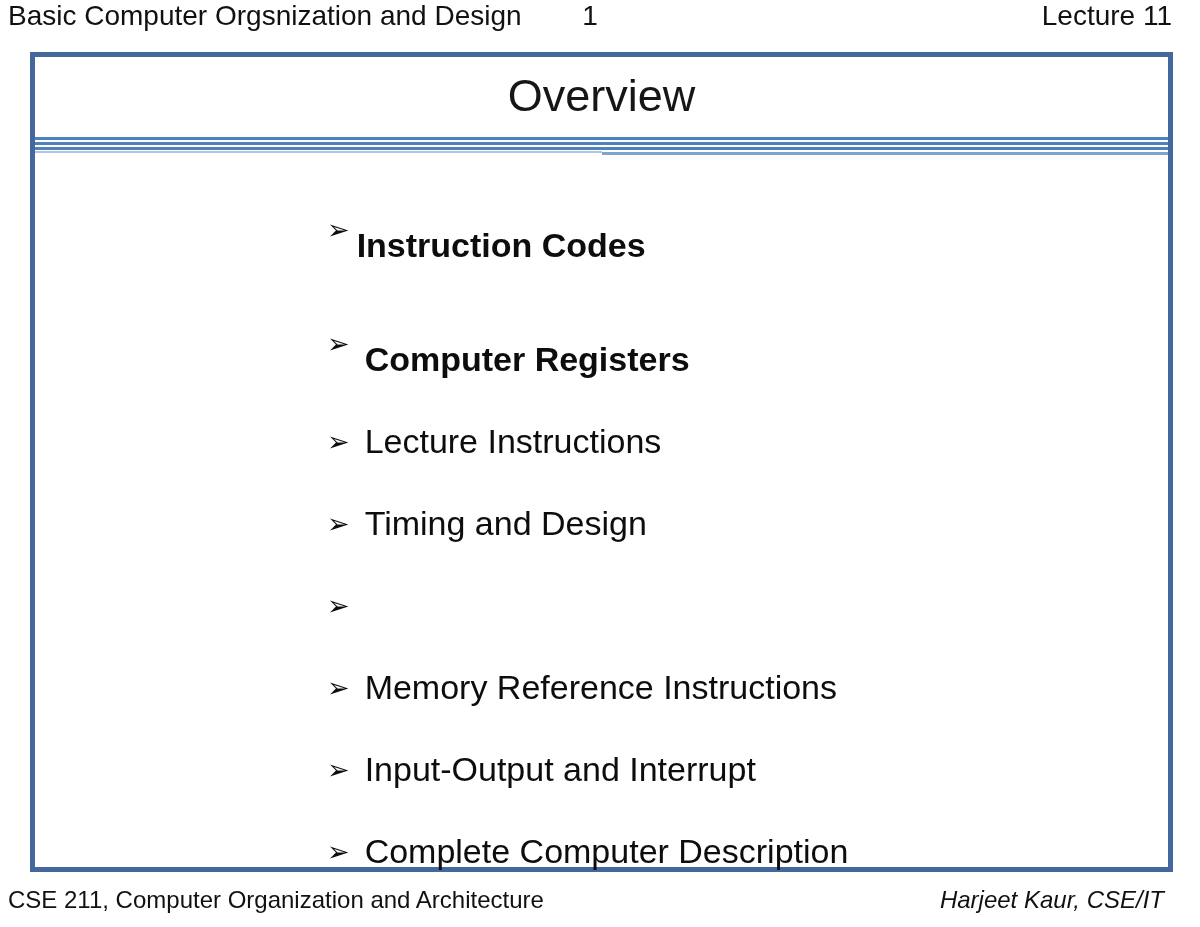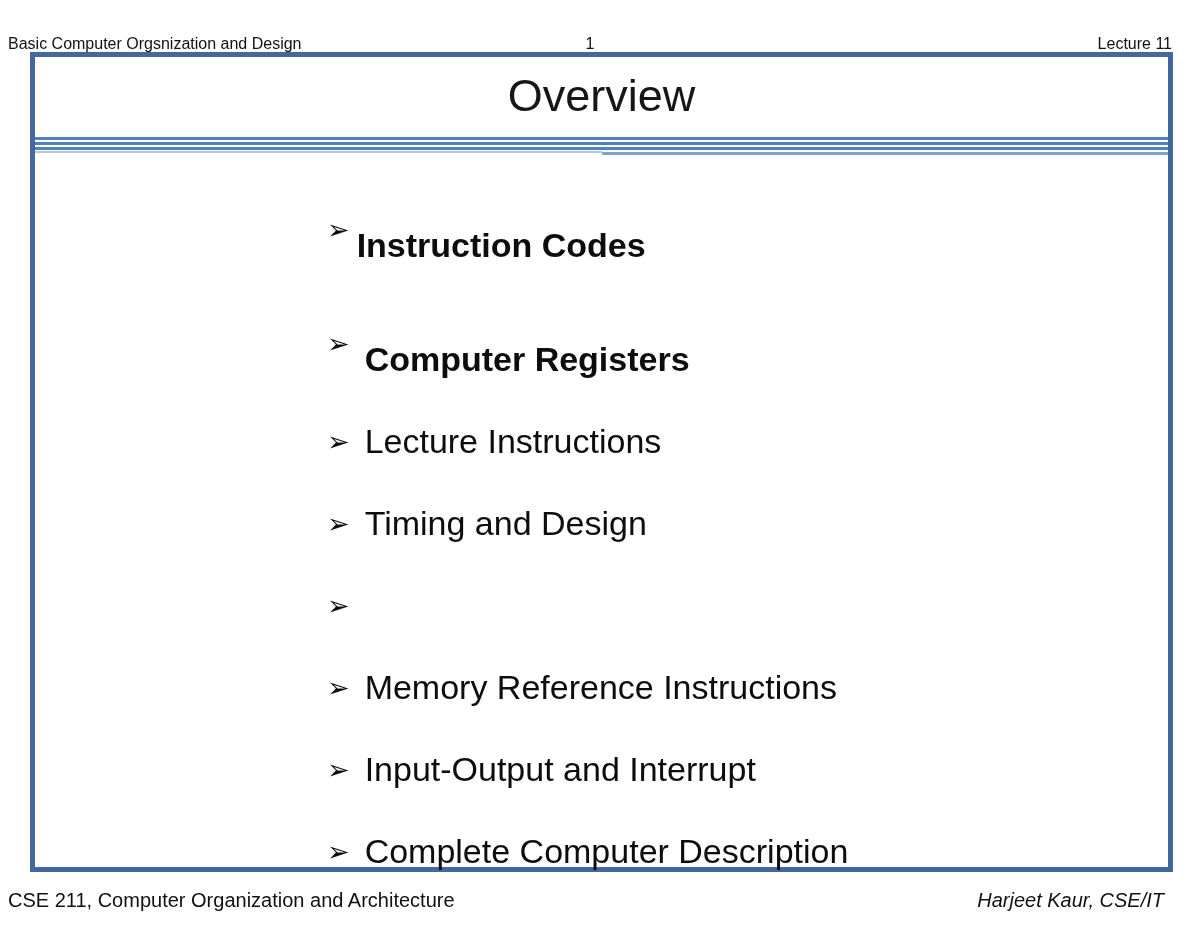--- a/index.html
+++ b/index.html
@@ -10,22 +10,22 @@
     --text:#111111;
   }
   html,body{margin:0;padding:0;}
   body{
     width:1200px;height:927px;position:relative;overflow:hidden;
     background:#ffffff;color:var(--text);
     font-family:"Liberation Sans", sans-serif;
   }
   
   .header{
-    position:absolute;top:28px;left:8px;right:28px;height:38px;
-    font-size:16px;line-height:32px;
+    position:absolute;top:0;left:8px;right:28px;height:38px;
+    font-size:28px;line-height:32px;
   }
   .header .h-left{position:absolute;left:0;top:0;white-space:nowrap;}
   .header .h-page{position:absolute;left:50%;transform:translateX(-50%);top:0;}
   .header .h-right{position:absolute;right:0;top:0;white-space:nowrap;margin-left:20px;}
 
   
   .box{
     position:absolute;left:30px;top:52px;width:1143px;height:820px;
     box-sizing:border-box;border:5px solid var(--border);
     background:#ffffff;
@@ -50,21 +50,21 @@
     font-size:34px;line-height:35px;color:#0d0d0d;
   }
   .li{display:flex;align-items:center;white-space:nowrap;}
   .li .bullet{font-size:27px;margin-right:15px;position:relative;top:1px;}
   .li.tight .bullet{margin-right:7px;}
   .li.bold .label{font-weight:bold;margin-top:32px;}
 
   
   .footer{
     position:absolute;top:884px;left:8px;right:28px;height:36px;
-    font-size:20px;line-height:32px;
+    font-size:24px;line-height:32px;
   }
   .footer .f-left{position:absolute;left:0;top:0;white-space:nowrap;}
   .footer .f-right{position:absolute;right:8px;top:0;white-space:nowrap;font-style:italic;}
 </style>
 </head>
 <body>
 
 <div class="header">
   <span class="h-left">Basic Computer Orgsnization and Design</span>
   <span class="h-page">1</span>

